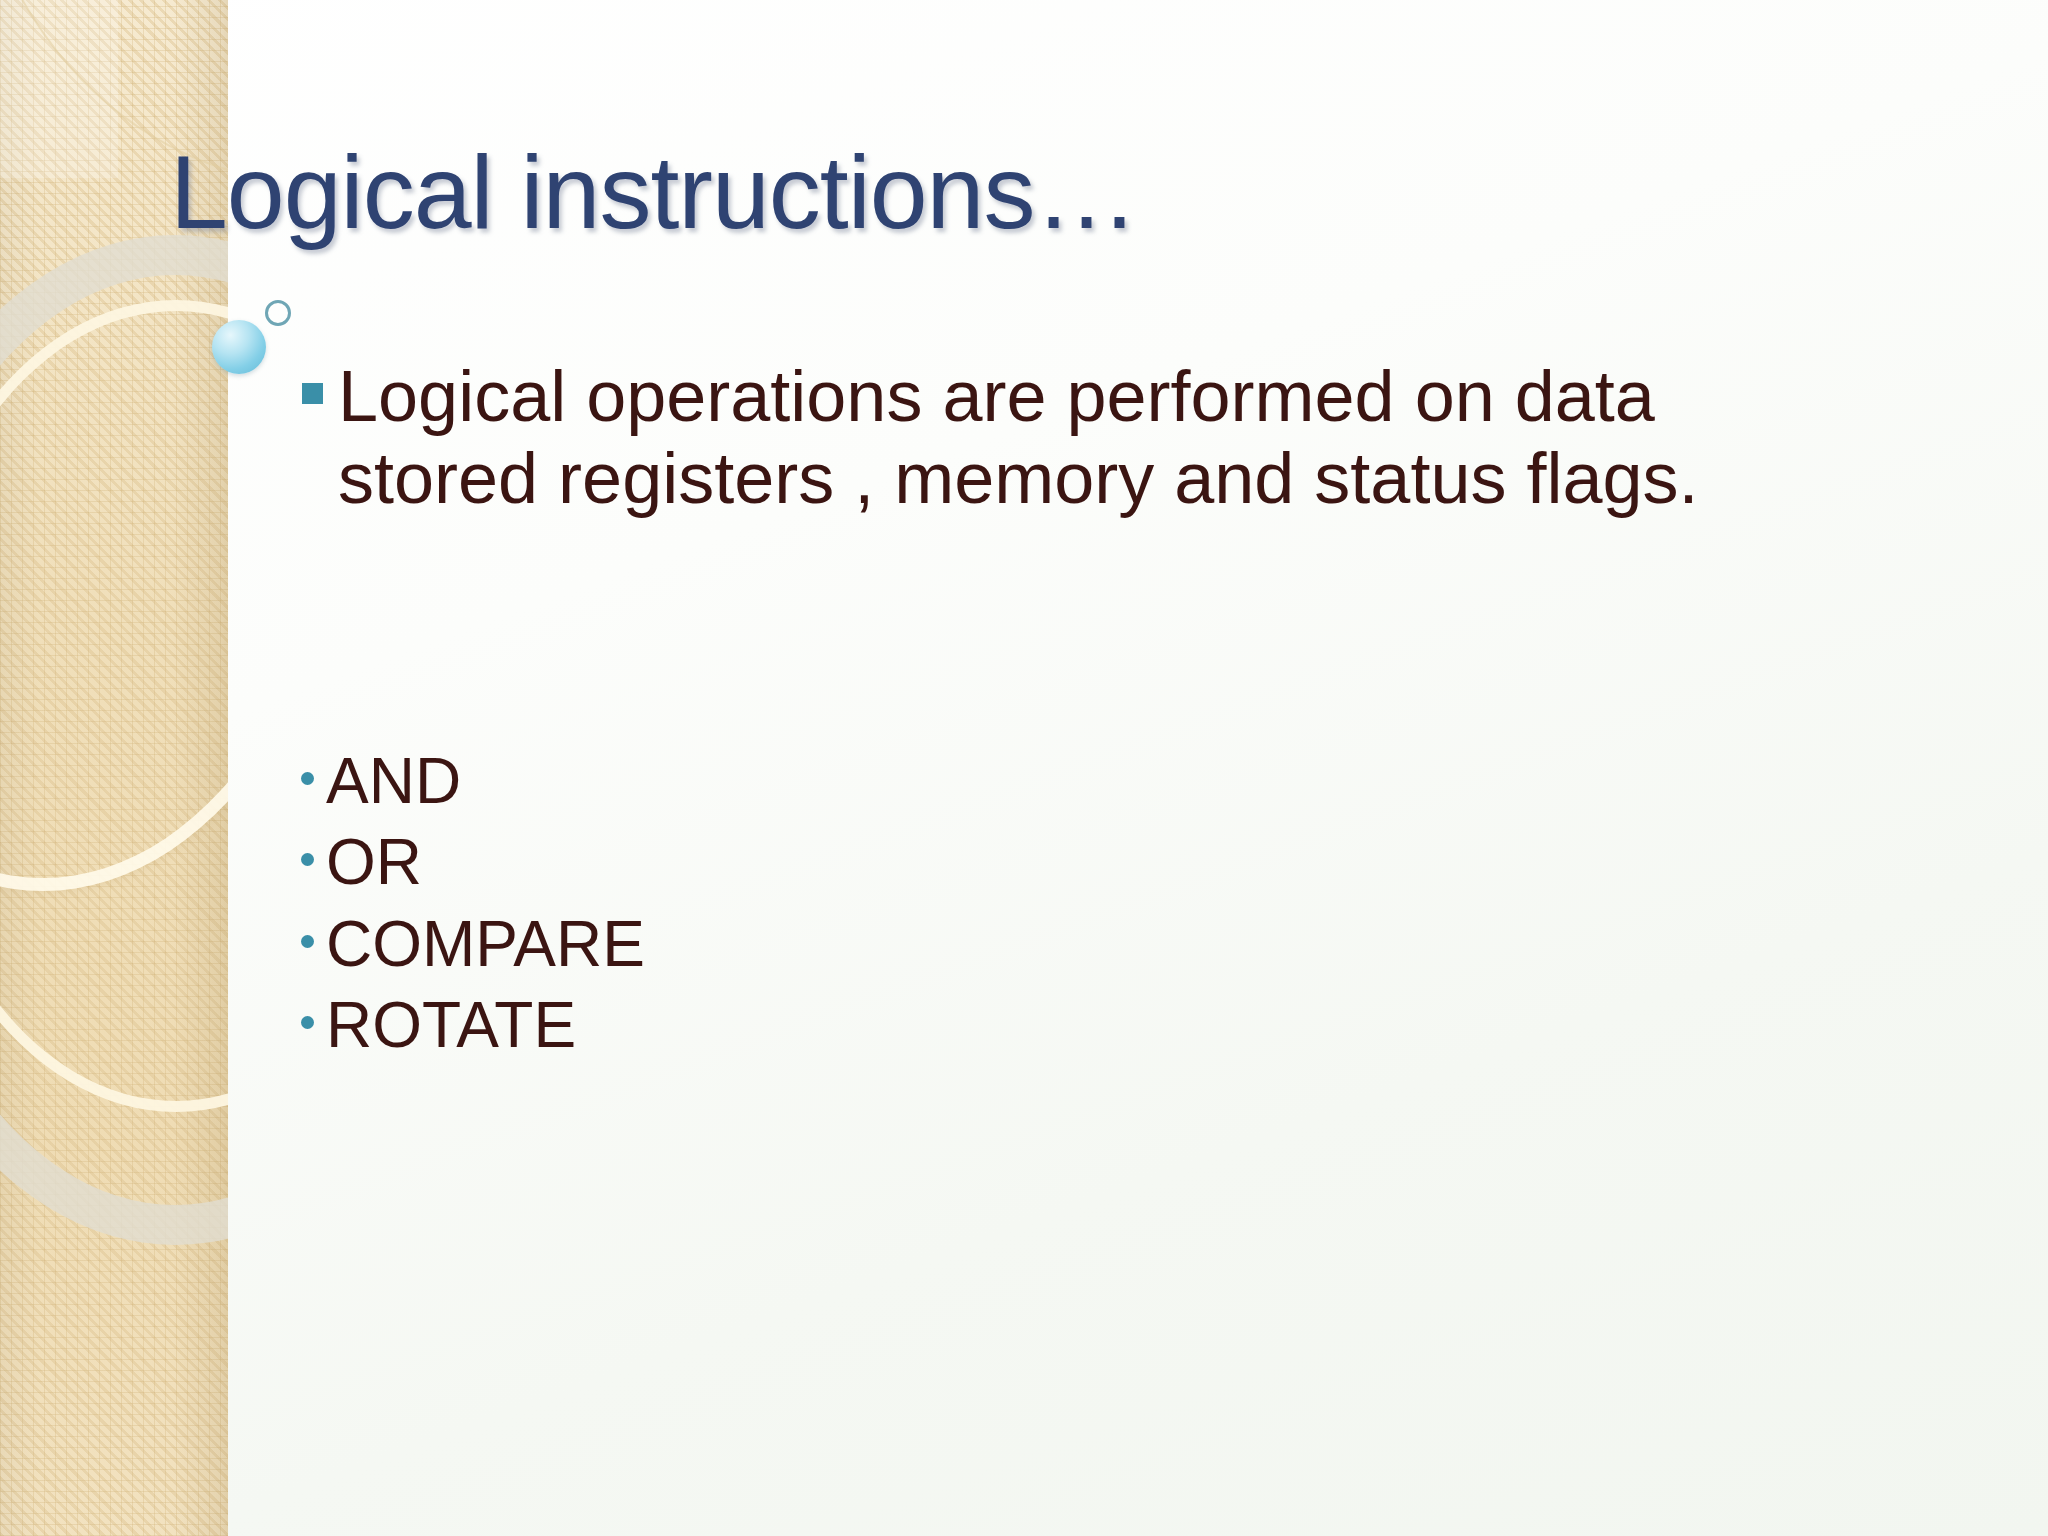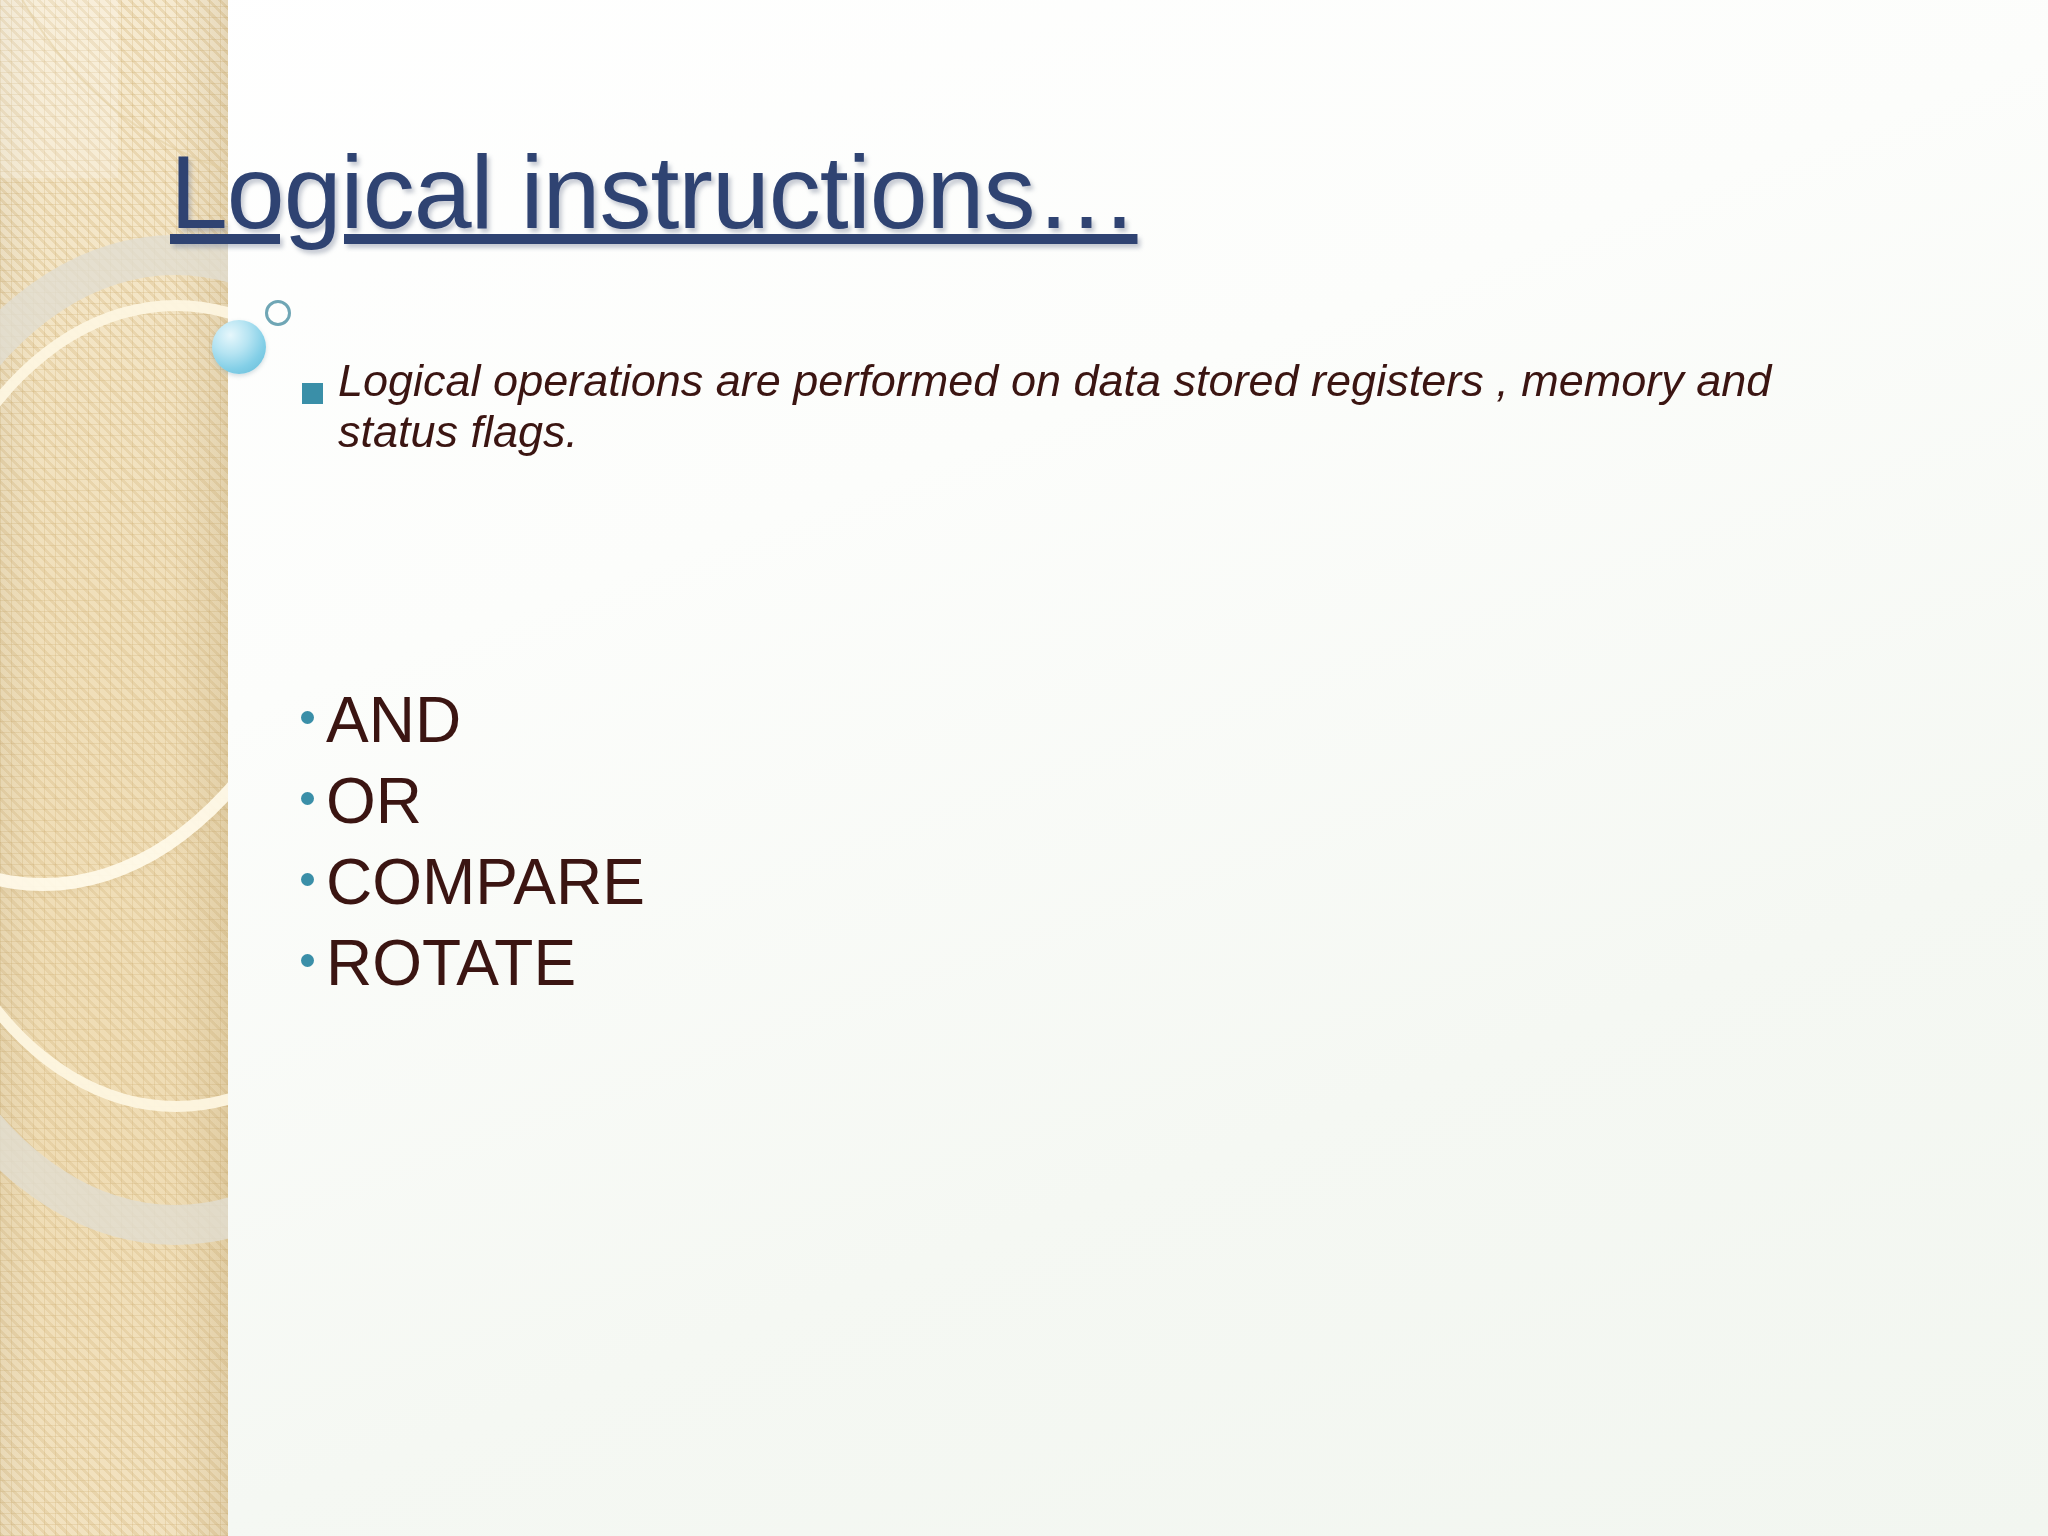--- a/index.html
+++ b/index.html
@@ -96,37 +96,35 @@
     position: absolute;
     left: 170px; top: 140px;
     width: 1700px;
     color: #2f4372;
     font-size: 104px;
     font-weight: 400;
     letter-spacing: -1px;
     line-height: 1.0;
     white-space: nowrap;
     text-shadow: 3px 4px 4px rgba(130,140,160,0.45);
-    text-decoration: underline;
   }
 
   
   #body {
     position: absolute;
     left: 300px; top: 355px;
     width: 1480px;
   }
   .para {
     position: relative;
     color: #3b1512;
-    font-size: 45px;
+    font-size: 72px;
     line-height: 1.14;
     margin: 0 0 0 0;
     padding-left: 38px;
-    font-style: italic;
   }
   .para .sq {
     position: absolute;
     left: 2px; top: 28px;
     width: 21px; height: 21px;
     background: #3a8fa8;
   }
   .para-text { display: block; }
 
   #para-gap { height: 116px; }

